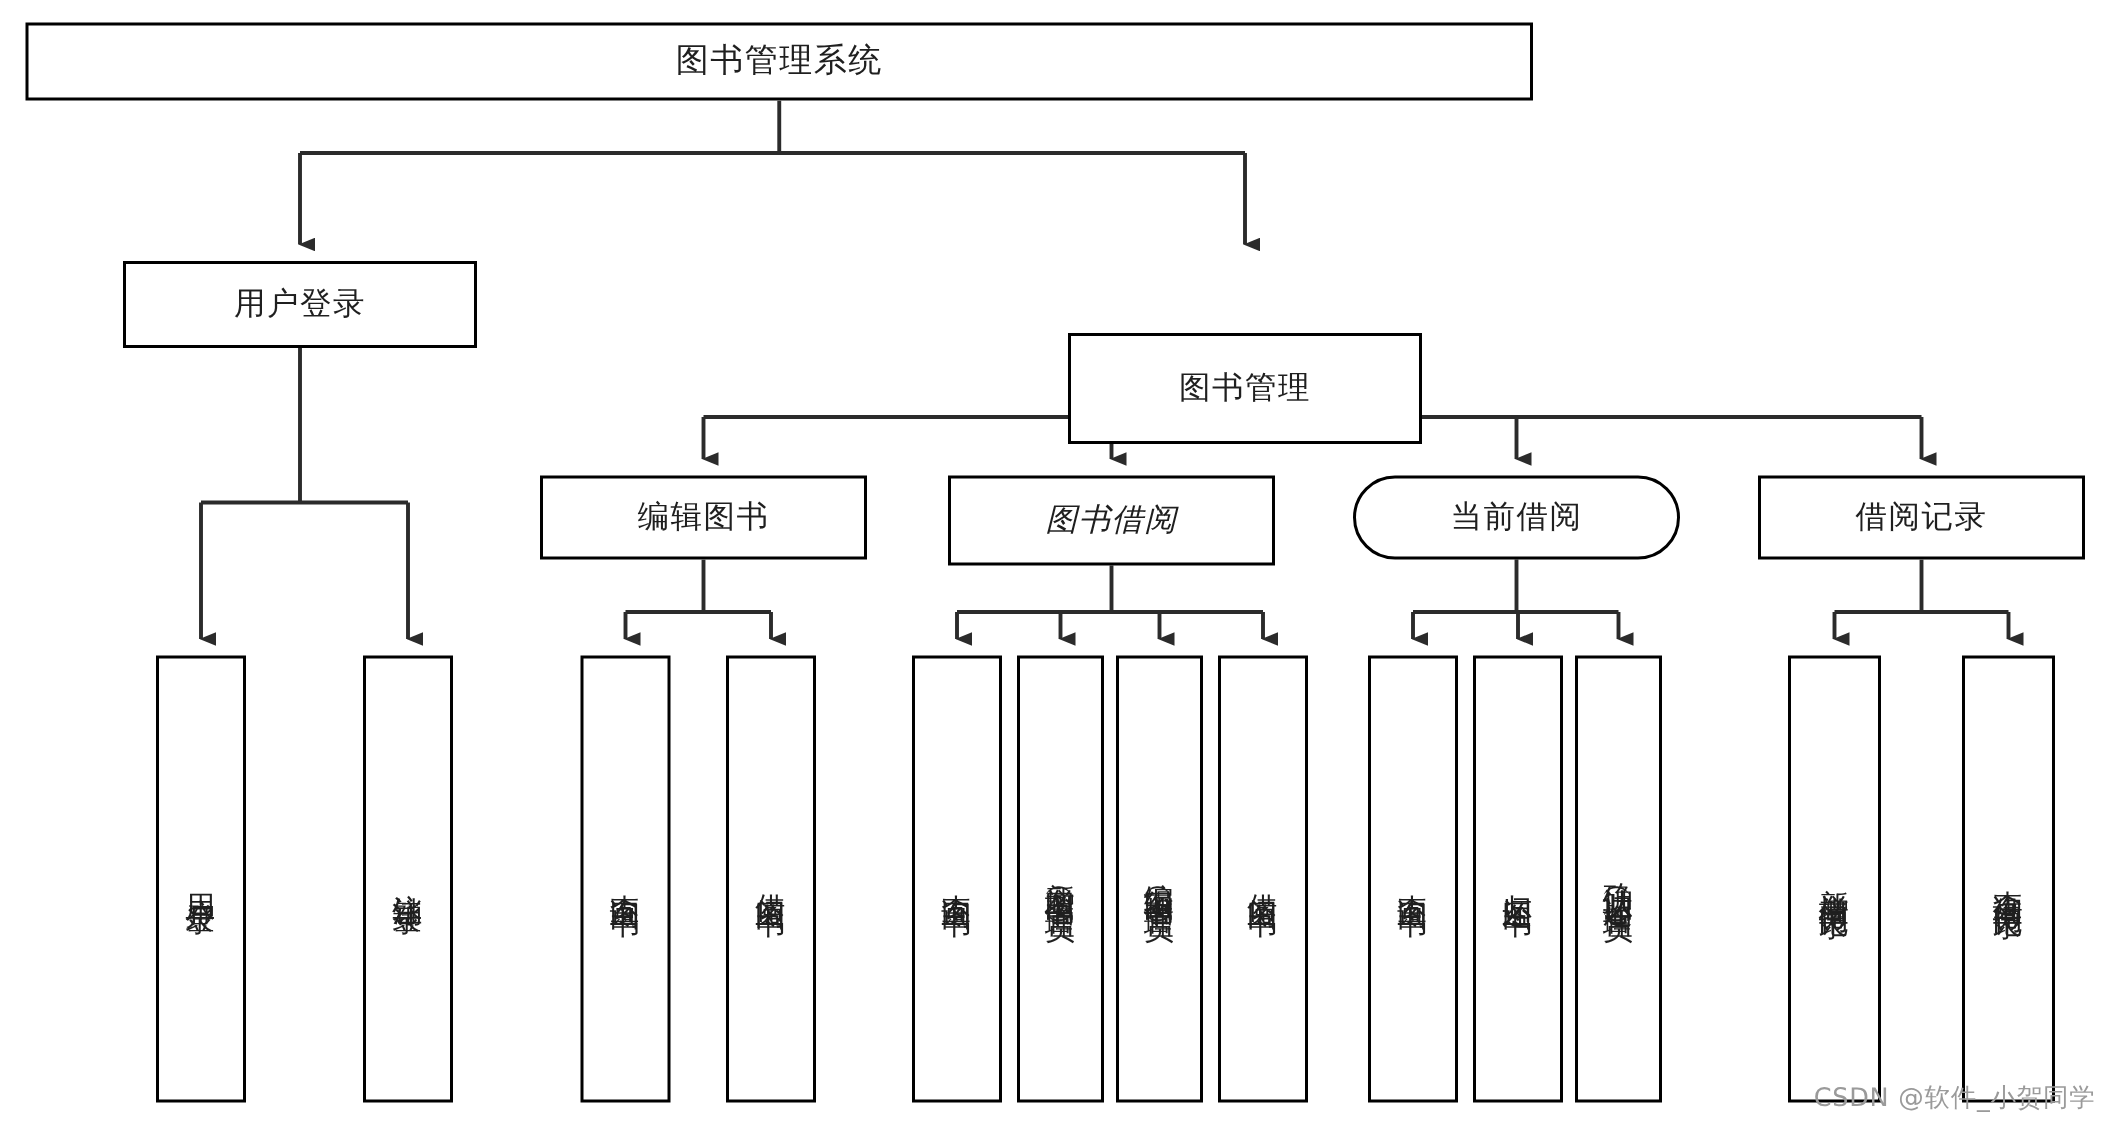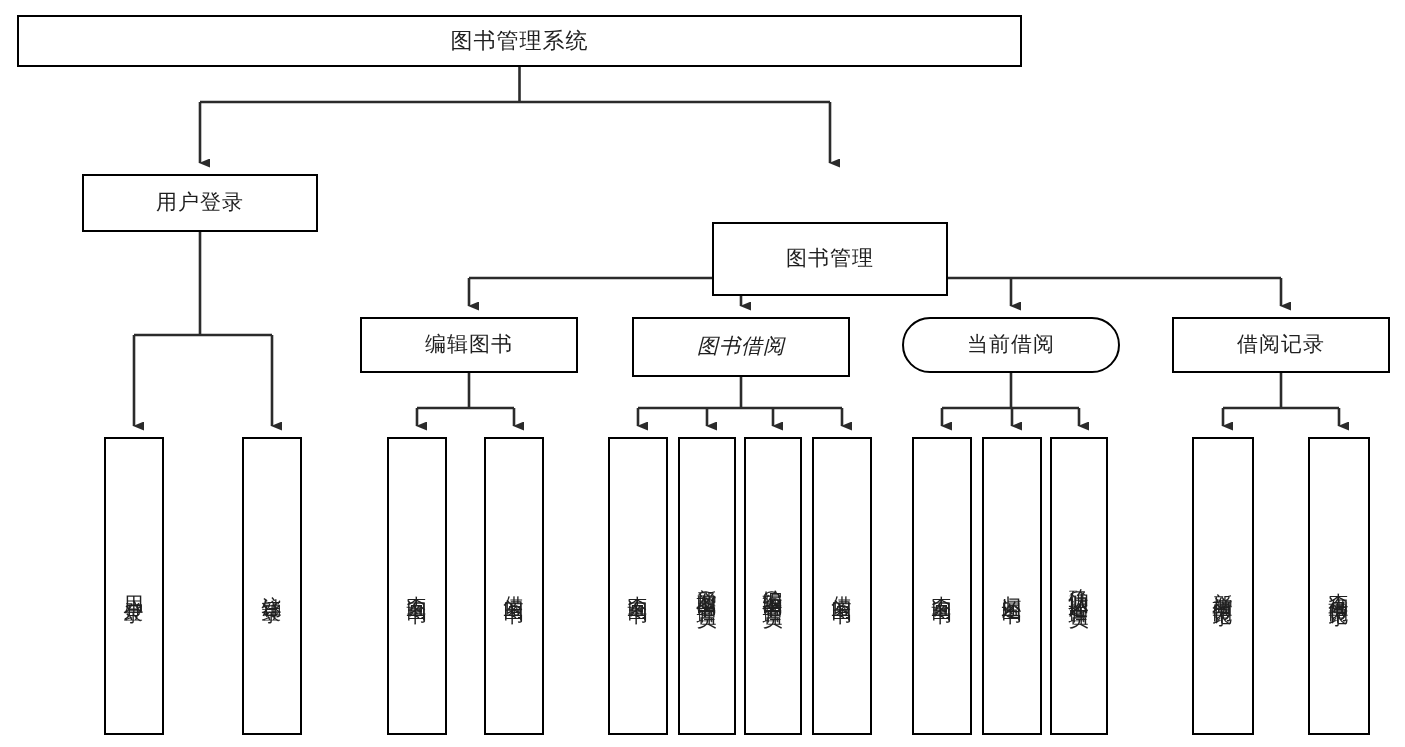--- a/index.html
+++ b/index.html
@@ -170,14 +170,15 @@
         <span class="node-label">确认归还（管理员）</span>
       </div>
       <div class="node vertical" style="left: 1192px; top: 437px; width: 62px; height: 298px;">
         <span class="node-label">新增借阅记录</span>
       </div>
       <div class="node vertical" style="left: 1308px; top: 437px; width: 62px; height: 298px;">
         <span class="node-label">查询借阅记录</span>
       </div>
     </div>
 
+  <div class="watermark">CSDN @软件_小贺同学</div>
 
 </div>
 
 </body></html>

